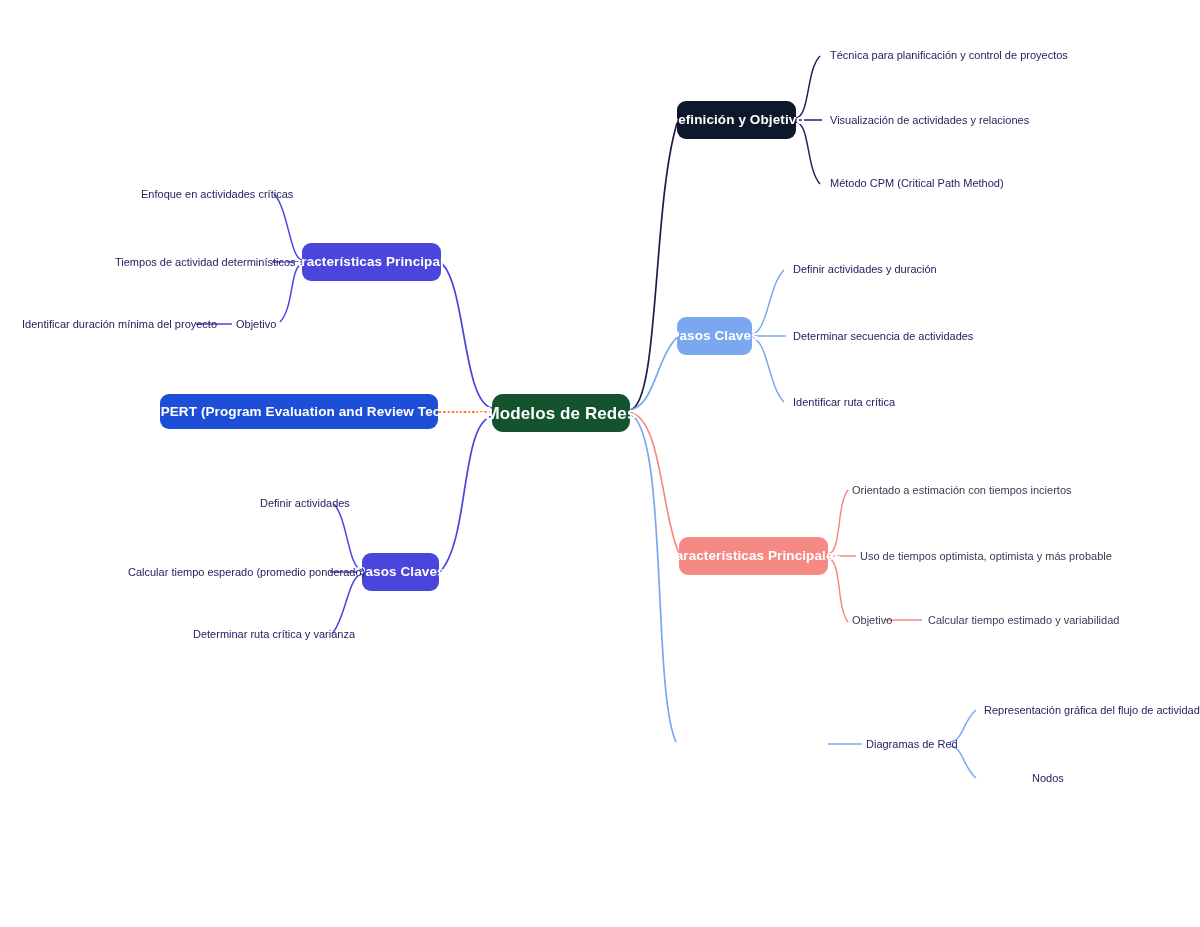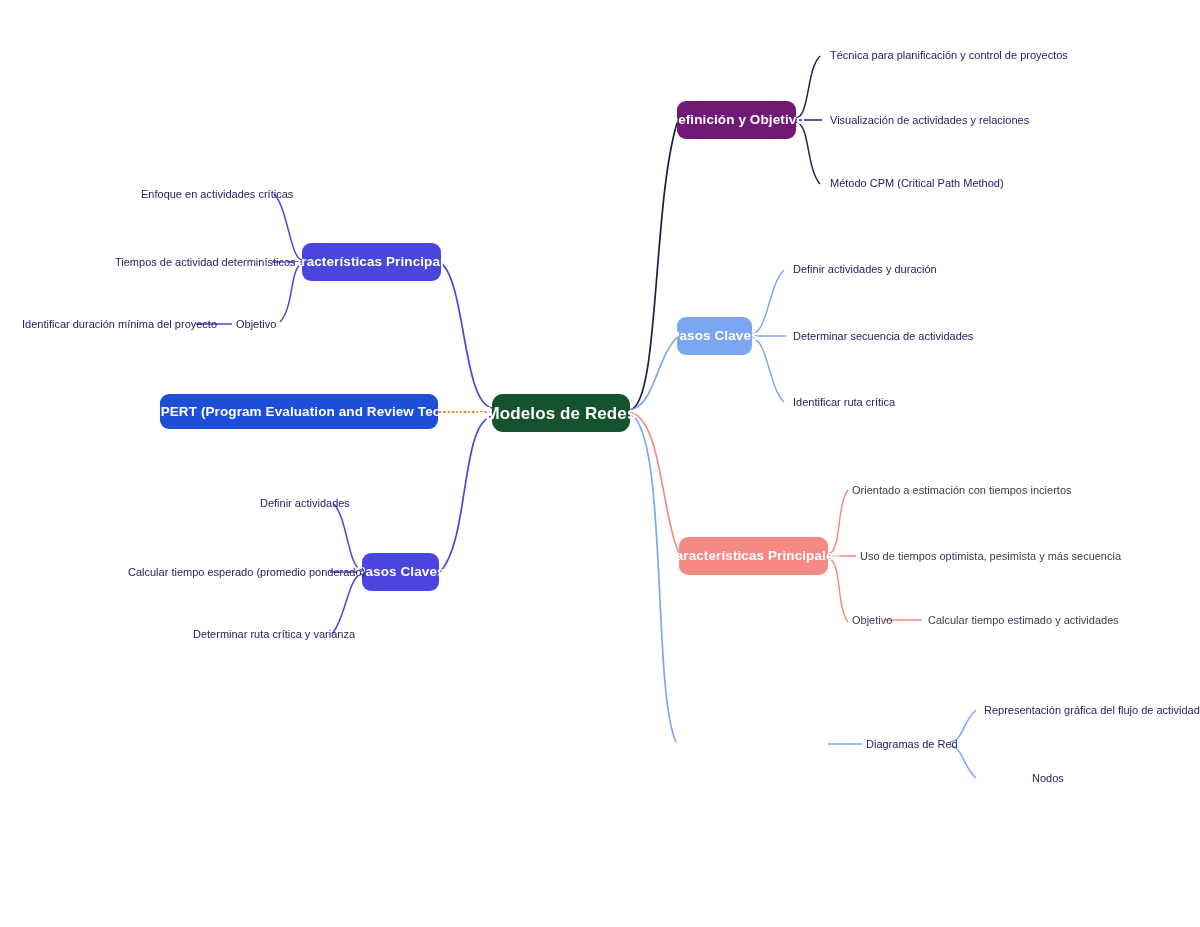--- a/index.html
+++ b/index.html
@@ -40,21 +40,21 @@
     white-space: nowrap;
     line-height: 1;
     padding: 0 10px;
   }
   .node.root {
     background: #14532d;
     font-size: 17px;
     border-radius: 11px;
   }
   .node.navy {
-    background: #701a75;
+    background: #0f172a;
     font-size: 13.5px;
   }
   .node.indigo {
     background: #4a46dd;
     font-size: 13.5px;
   }
   .node.orange {
     background: #1d4ed8;
     font-size: 13.5px;
   }
@@ -154,27 +154,27 @@
     <span>Identificar ruta crítica</span>
   </div>
 
   <div class="node salmon" style="left:679px; top:537px; width:149px; height:38px;">
     <span>Características Principales</span>
   </div>
   <div class="leaf pink" style="left:852px; top:484px;">
     <span>Orientado a estimación con tiempos inciertos</span>
   </div>
   <div class="leaf pink" style="left:860px; top:550px;">
-    <span>Uso de tiempos optimista, pesimista y más secuencia</span>
+    <span>Uso de tiempos optimista, optimista y más probable</span>
   </div>
   <div class="leaf pink" style="left:852px; top:614px;">
     <span>Objetivo</span>
   </div>
   <div class="leaf pink" style="left:928px; top:614px;">
-    <span>Calcular tiempo estimado y actividades</span>
+    <span>Calcular tiempo estimado y variabilidad</span>
   </div>
 
   <div class="leaf" style="left:866px; top:738px;">
     <span>Diagramas de Red</span>
   </div>
   <div class="leaf" style="left:984px; top:704px;">
     <span>Representación gráfica del flujo de actividades</span>
   </div>
   <div class="leaf" style="left:984px; top:772px;margin-left:48px;">
     <span>Nodos</span>

